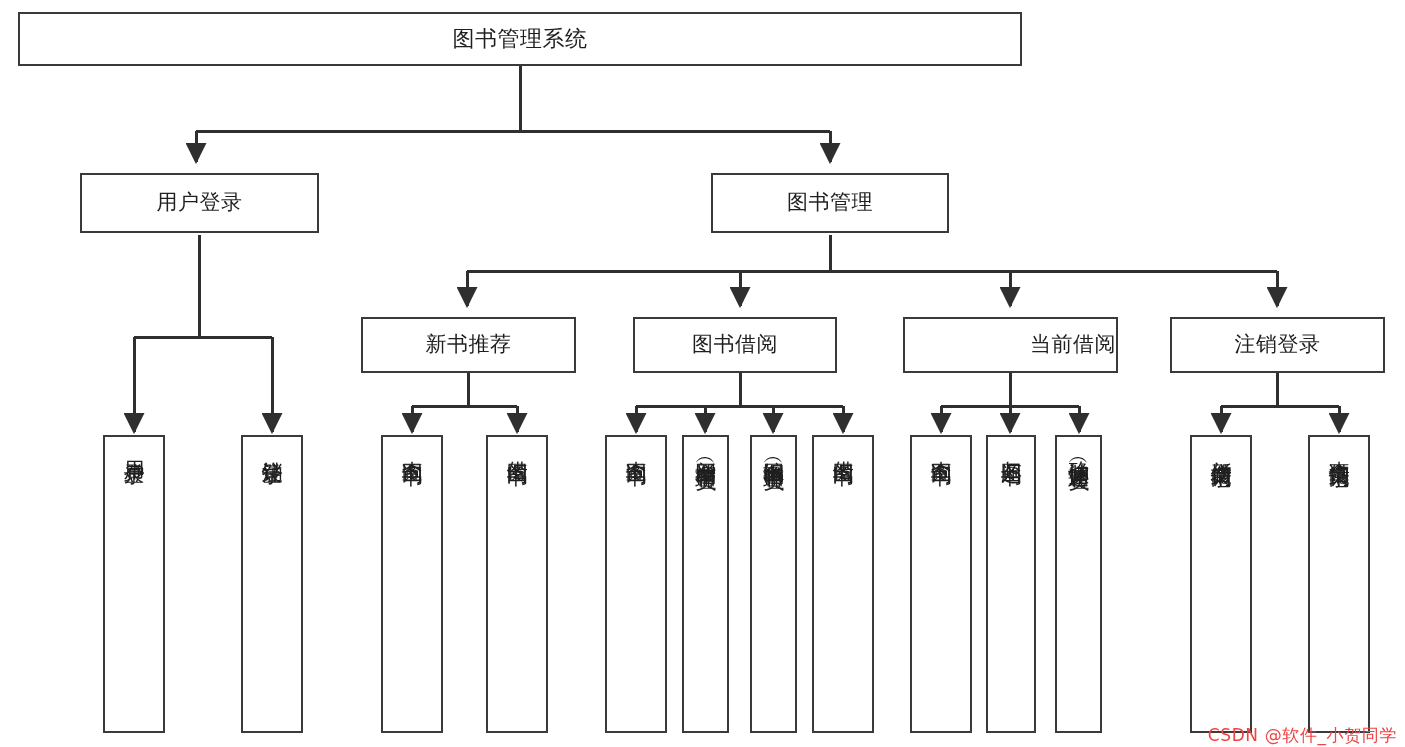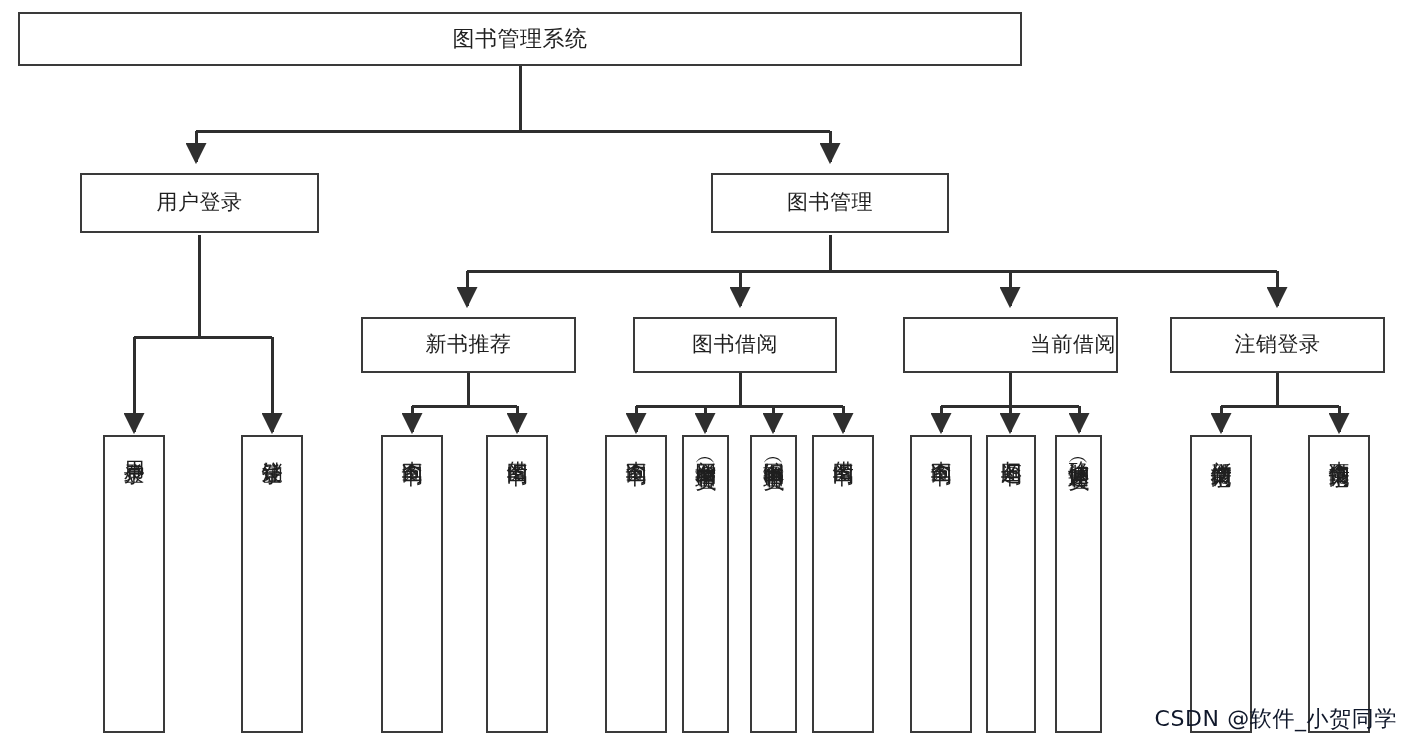--- a/index.html
+++ b/index.html
@@ -60,23 +60,23 @@
     text-orientation:upright;
     font-size:21px;
     line-height:1.06;
     letter-spacing:1.5px;
     white-space:nowrap;
   }
   
   #watermark{
     position:absolute;
     right:8px;
-    bottom:13px;
-    font-size:22px;
-    color:#0f172a;
+    bottom:0;
+    font-size:17px;
+    color:#ef4444;
     letter-spacing:.6px;
     white-space:nowrap;
     user-select:none;
   }
 </style>
 </head>
 <body>
 
 <div id="canvas">
 

